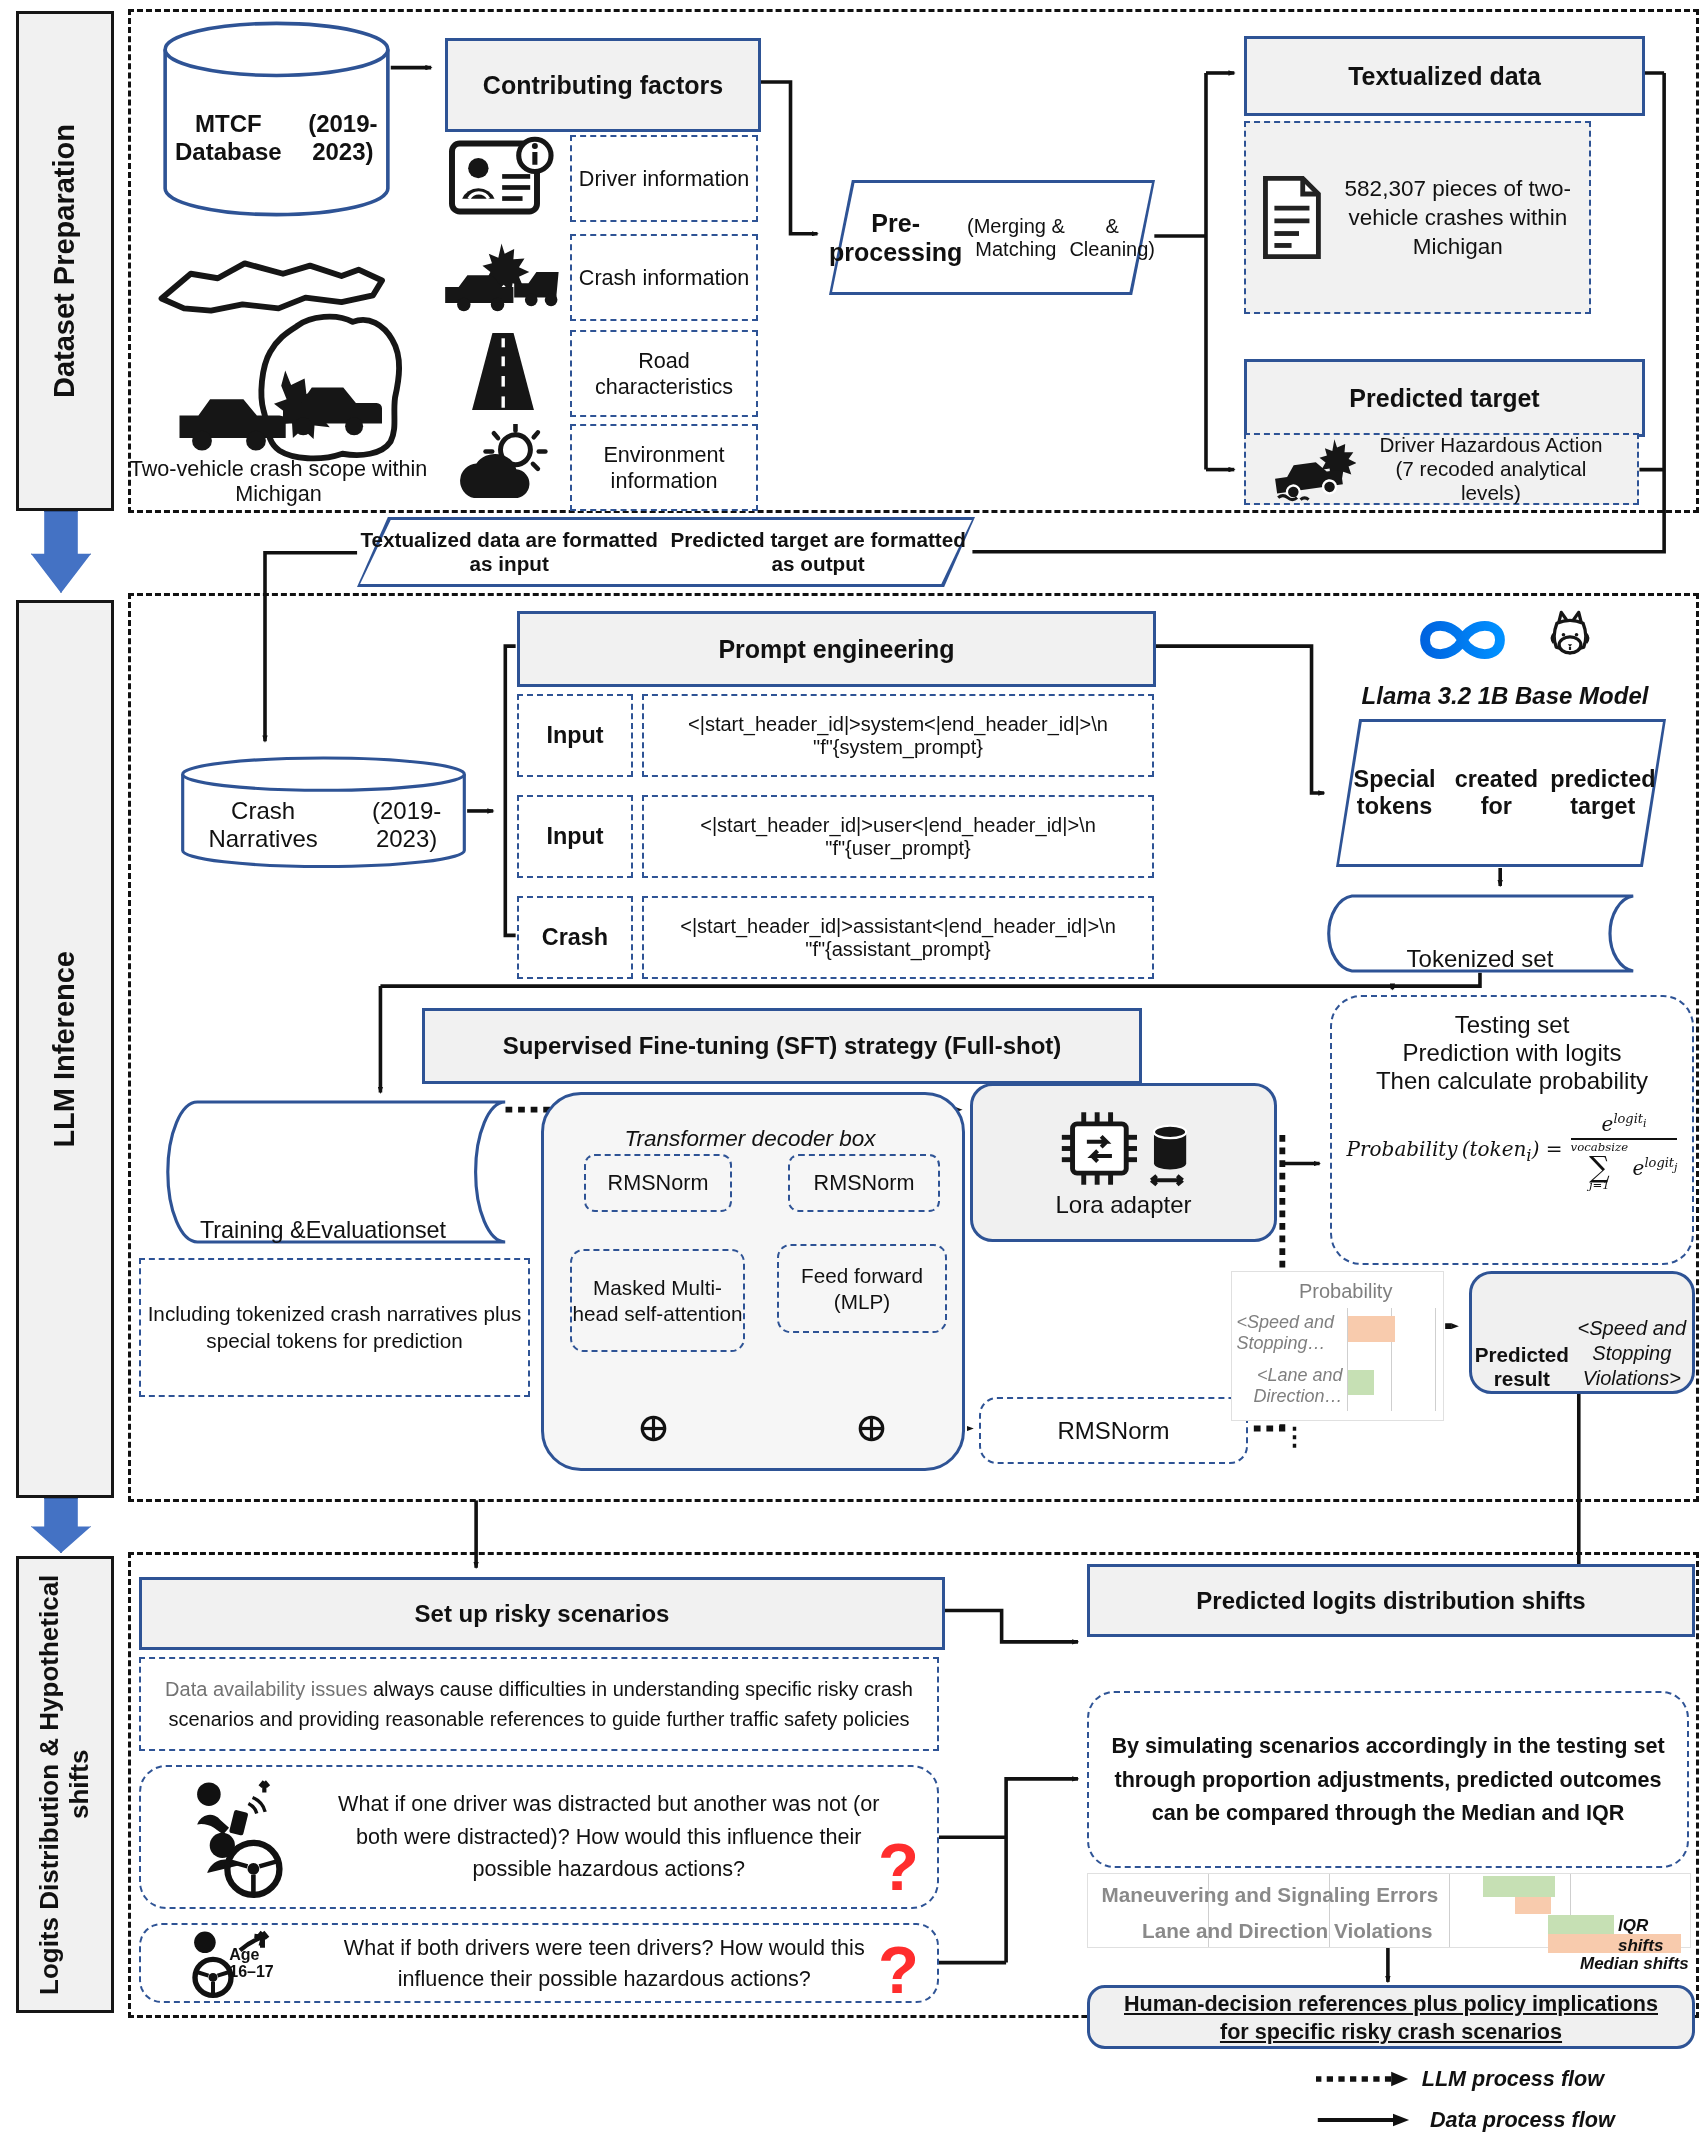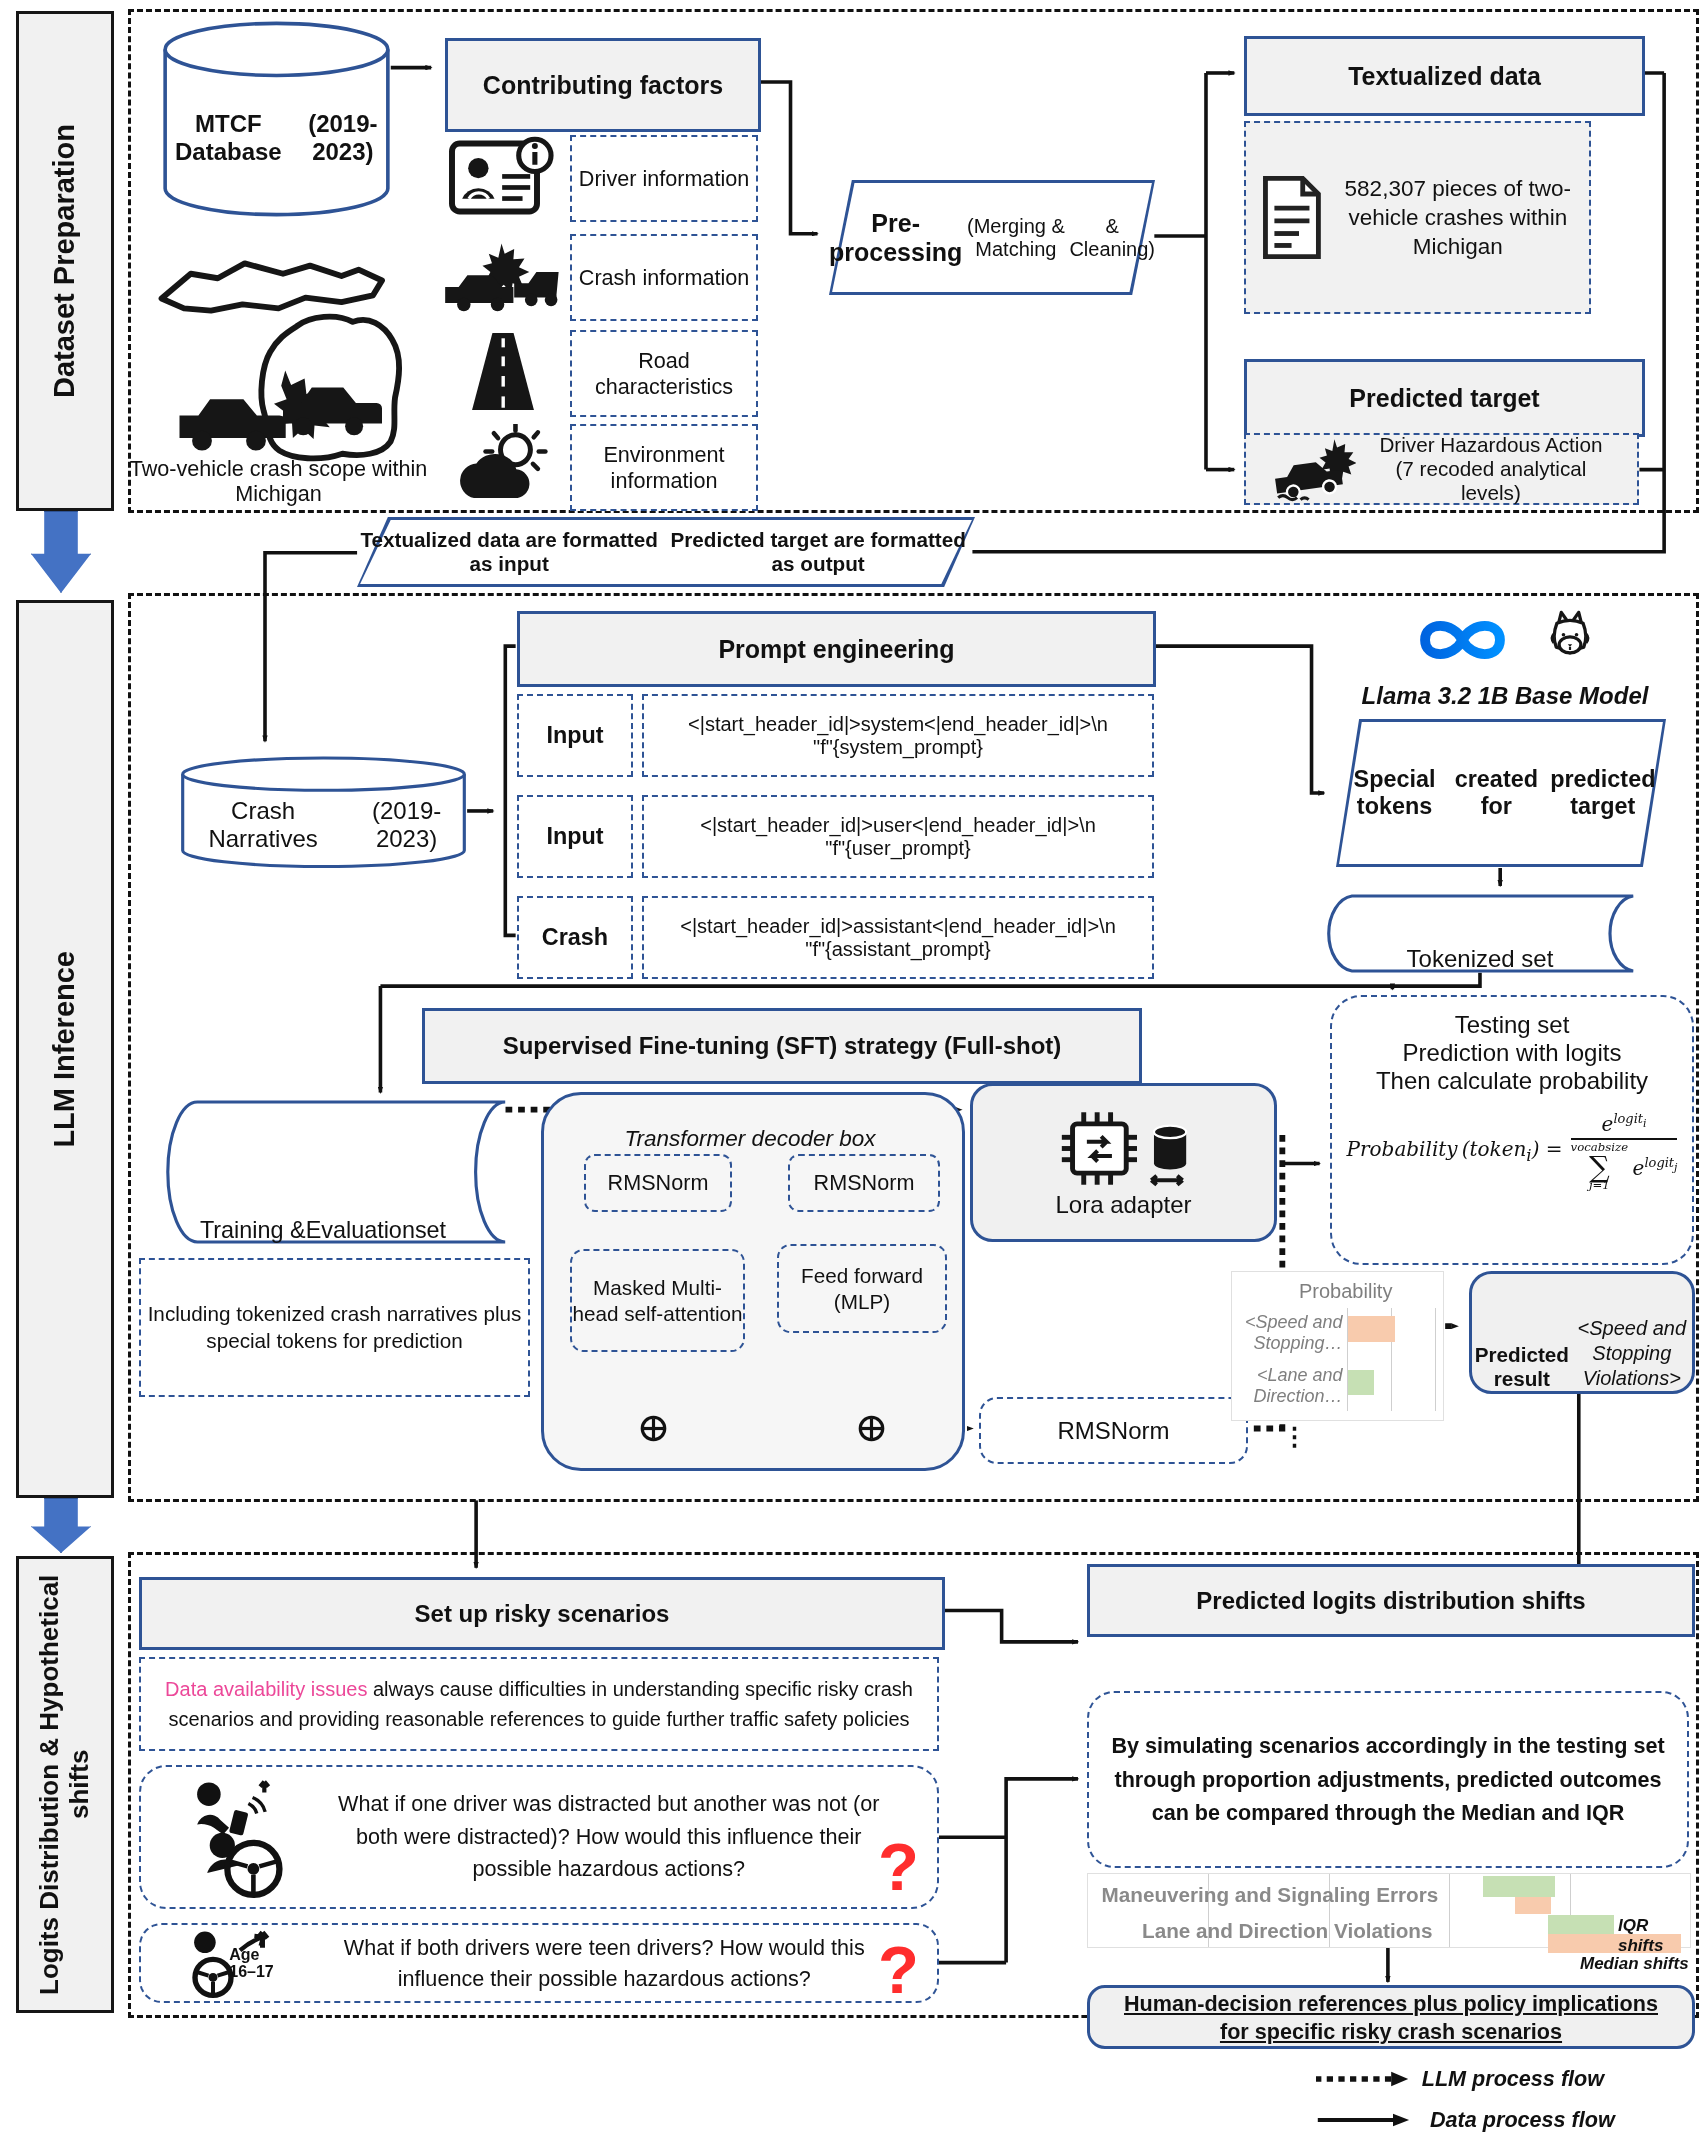--- a/index.html
+++ b/index.html
@@ -429,21 +429,21 @@
 
 <div class="abs" style="left:1231px;top:1271px;width:211px;height:148px;background:#fff;border:0.9px solid #e0e0e0;">
   <div class="abs gray7 t44" style="left:67px;top:8px;">Probability</div>
   <div class="abs" style="left:115px;top:36px;width:90px;height:103px;">
     <div class="gridline" style="left:0;"></div>
     <div class="gridline" style="left:44px;"></div>
     <div class="gridline" style="left:88px;"></div>
     <div class="bar" style="left:1.3px;top:8px;width:47px;height:26px;background:#f8cbad;"></div>
     <div class="bar" style="left:1.3px;top:62px;width:26px;height:25px;background:#c6e0b4;"></div>
   </div>
-  <div class="abs gray7 i" style="left:4.5px;top:40px;width:106px;text-align:right;font-size:18px;line-height:1.15;">
+  <div class="abs gray7 i" style="left:4.5px;top:40px;width:106px;font-size:18px;line-height:1.15;">
     <div>&lt;Speed and</div>
     <div>Stopping…</div>
   </div>
   <div class="abs gray7 i" style="left:4.5px;top:93px;width:106px;text-align:right;font-size:18px;line-height:1.15;">
     <div>&lt;Lane and</div>
     <div>Direction…</div>
   </div>
 </div>
 <div class="abs b" style="left:1282px;top:1422px;font-size:25px;">⋮</div>
 
@@ -458,21 +458,21 @@
   <div class="vtxt" style="font-size:26px;">Logits Distribution &amp; Hypothetical shifts</div>
 </div>
 <div class="secframe" style="left:128px;top:1552px;width:1565px;height:460px;"></div>
 
 <div class="hdr t54" style="left:139px;top:1577px;width:800px;height:67px;">
   <span>Set up risky scenarios</span>
 </div>
 
 <div class="dashbox" style="left:139px;top:1657px;width:800px;height:94px;padding:4.5px 10.8px;box-sizing:border-box;">
   <div class="t44" style="line-height:1.5;">
-    <span style="color:#ec4899;">Data availability issues</span><span> always cause difficulties in understanding specific risky crash scenarios and providing reasonable references to guide further traffic safety policies</span>
+    <span style="color:#737373;">Data availability issues</span><span> always cause difficulties in understanding specific risky crash scenarios and providing reasonable references to guide further traffic safety policies</span>
   </div>
 </div>
 
 <div class="dashbox" style="left:139px;top:1765px;width:800px;height:144px;border-radius:27px;flex-direction:row;gap:13.5px;padding:0 13.5px;box-sizing:border-box;">
   <svg width="126" height="126" viewBox="0 0 300 300" style="flex:0 0 auto;">
     <circle cx="64" cy="48" r="28" fill="#111"></circle>
     <path d="M36,120 a34,40 0 0 1 56,-10 l20,18 -14,16 -22,-16 a60,60 0 0 0 -40,-8 z" fill="#111"></path>
     <rect x="118" y="88" width="34" height="56" rx="6" fill="#111" transform="rotate(14 135 116)"></rect>
     <path d="M158,70 q16,8 20,24 M168,56 q24,10 30,34" stroke="#111" stroke-width="8" fill="none"></path>
     <path d="M196,44 v-26 m0,0 l-10,12 m10,-12 l10,12" stroke="#111" stroke-width="10" fill="none"></path>

